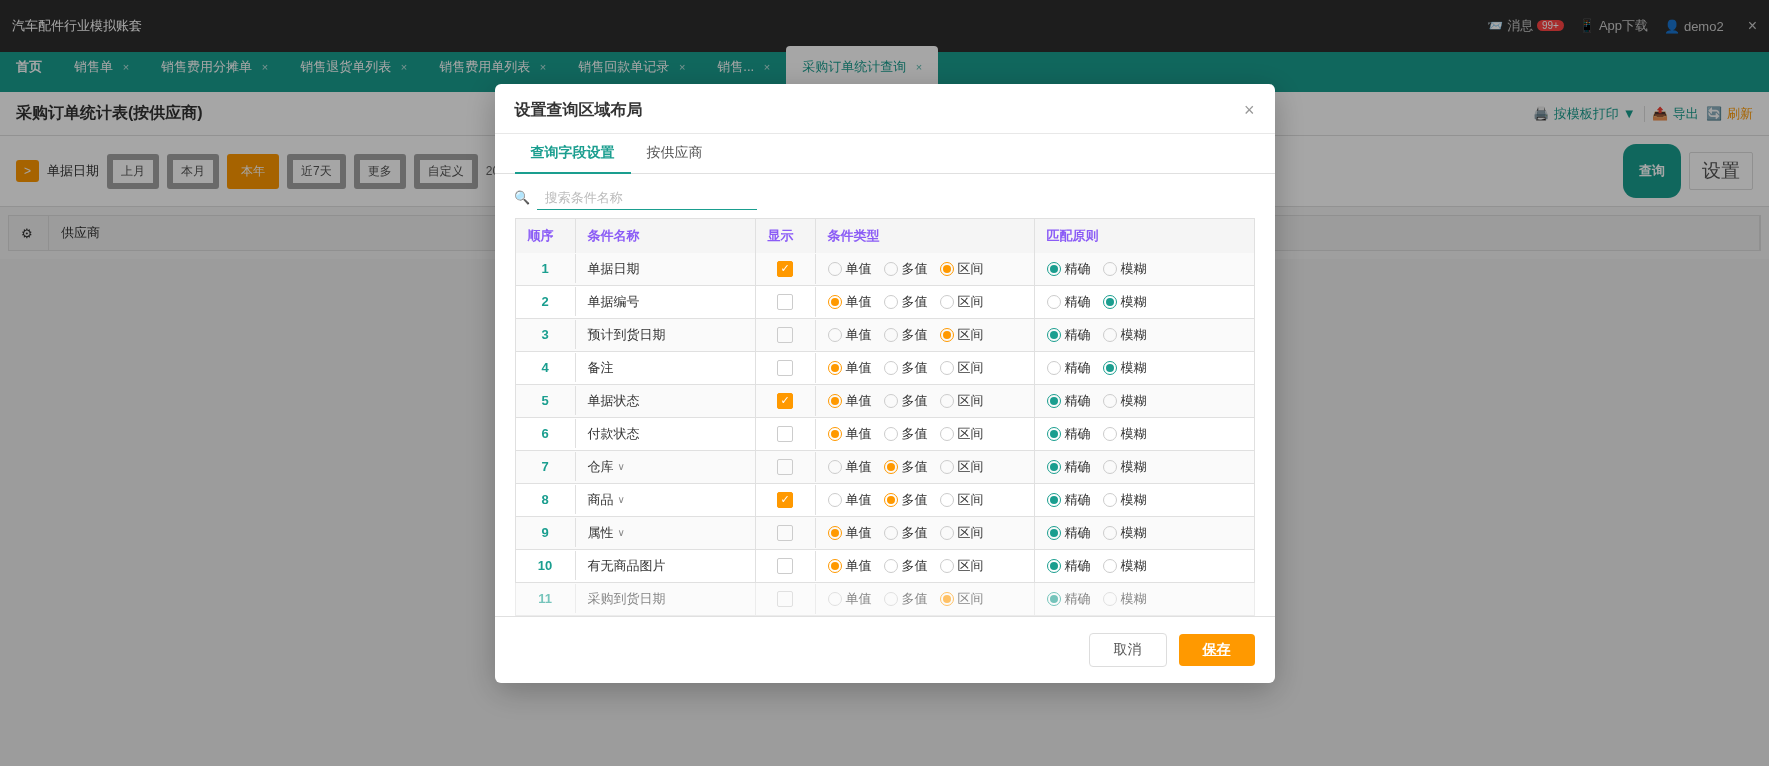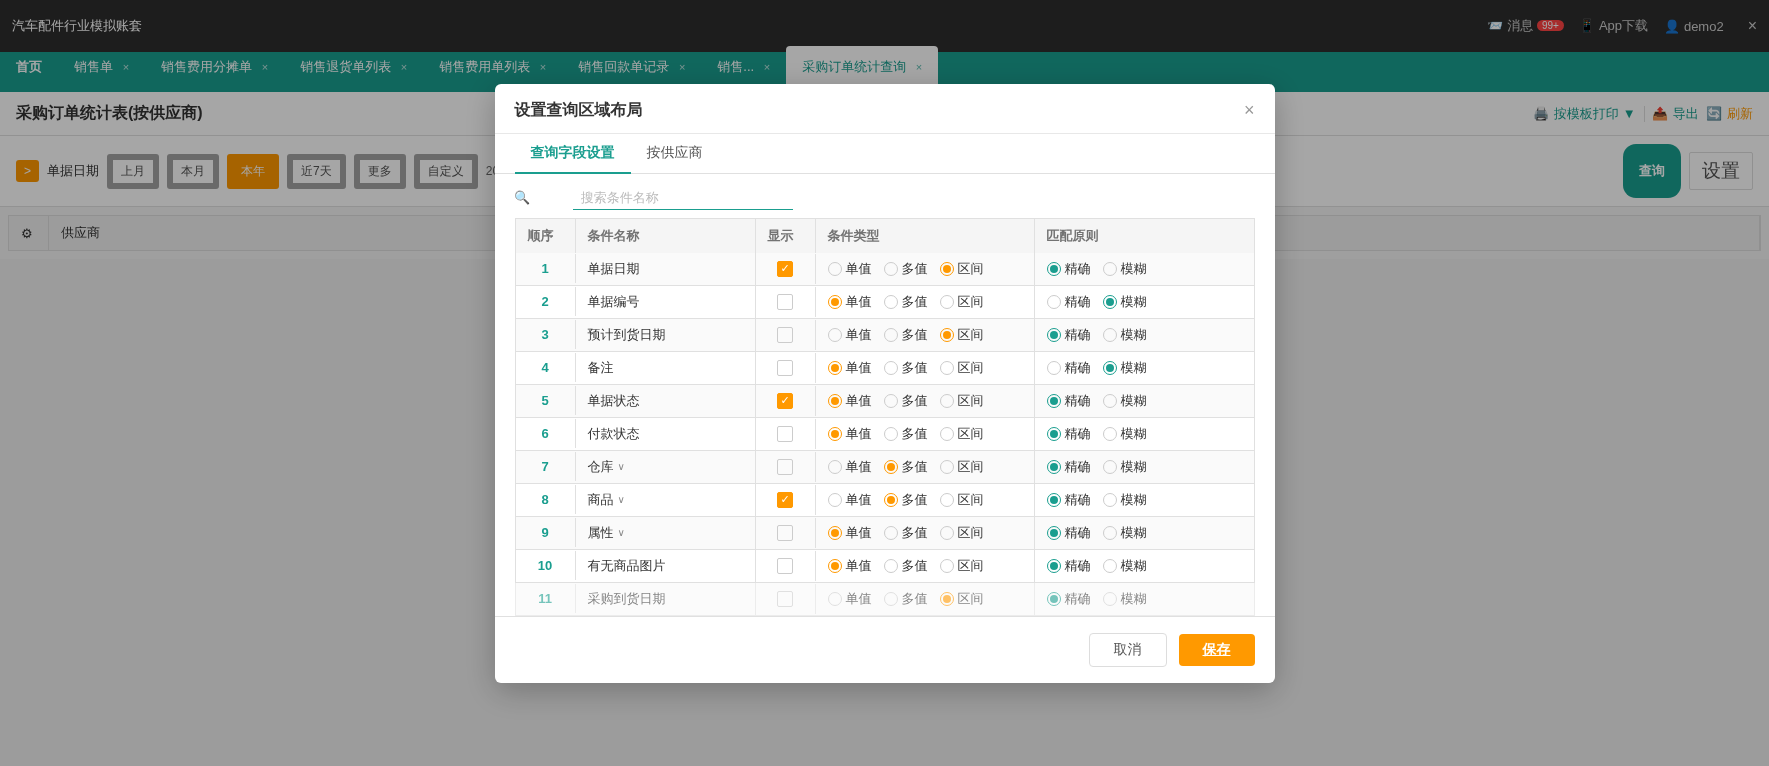--- a/index.html
+++ b/index.html
@@ -159,41 +159,40 @@
       gap: 6px;
     }
     .dialog-search input {
       border: none;
       border-bottom: 1px solid #1a9e8f;
       padding: 4px 8px;
       font-size: 13px;
       outline: none;
       width: 220px;
       color: #333;
-      margin-left: 36px;
     }
     .dialog-search input::placeholder { color: #bbb; }
 
     
     .conditions-table {
       flex: 1;
       overflow-y: auto;
       margin: 0 20px;
     }
     .ct-header {
       display: grid;
       grid-template-columns: 60px 180px 60px 1fr 1fr;
       background: #f5f5f5;
       border: 1px solid #e0e0e0;
       border-bottom: none;
     }
     .ct-th {
       padding: 8px 12px;
       font-size: 13px;
-      color: #737373;
+      color: #8b5cf6;
       font-weight: bold;
       border-right: 1px solid #e0e0e0;
     }
     .ct-th:last-child { border-right: none; }
 
     .ct-row {
       display: grid;
       grid-template-columns: 60px 180px 60px 1fr 1fr;
       border: 1px solid #e0e0e0;
       border-top: none;

